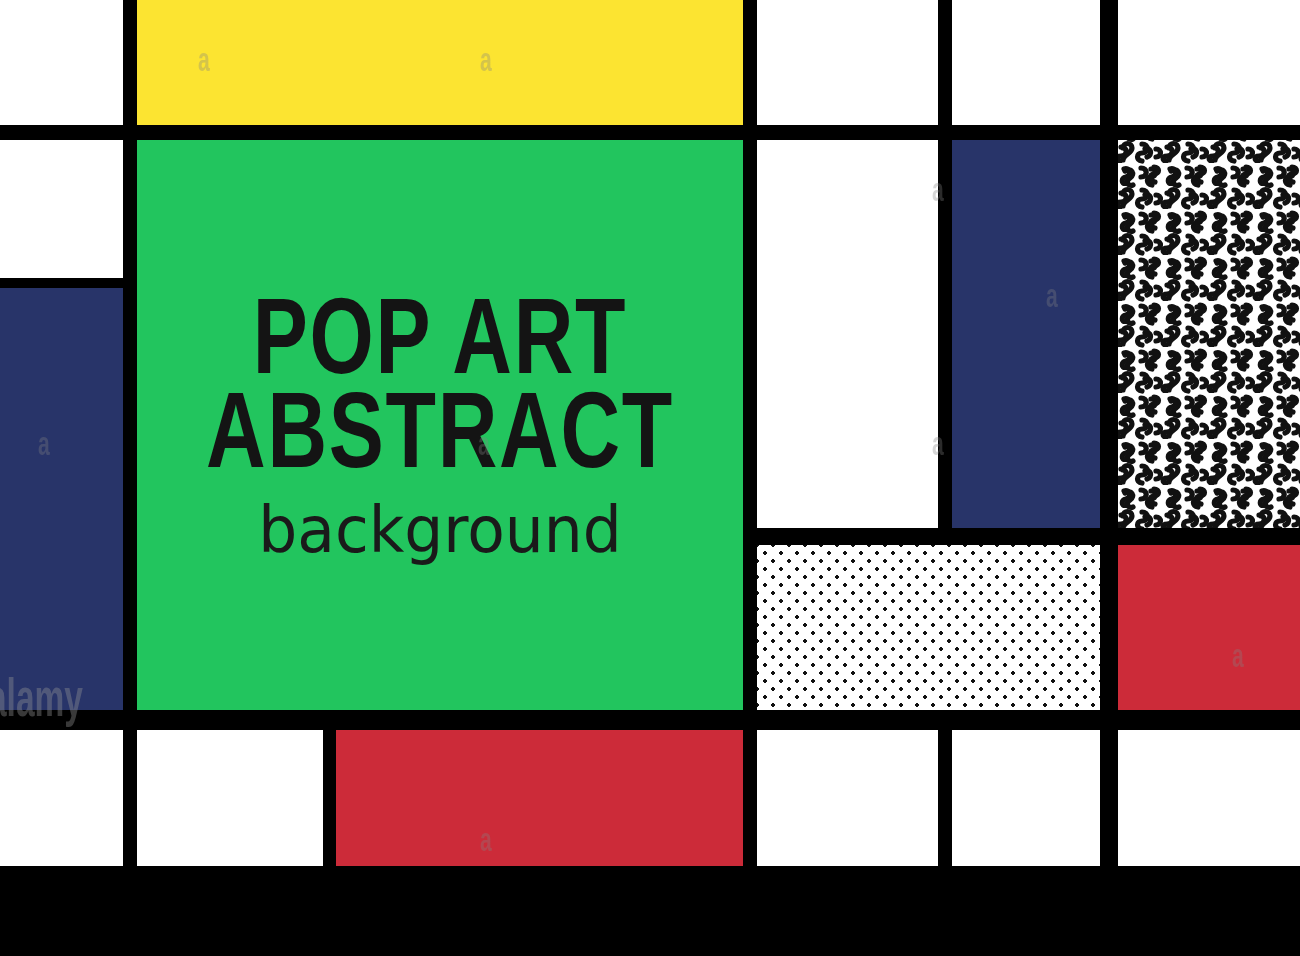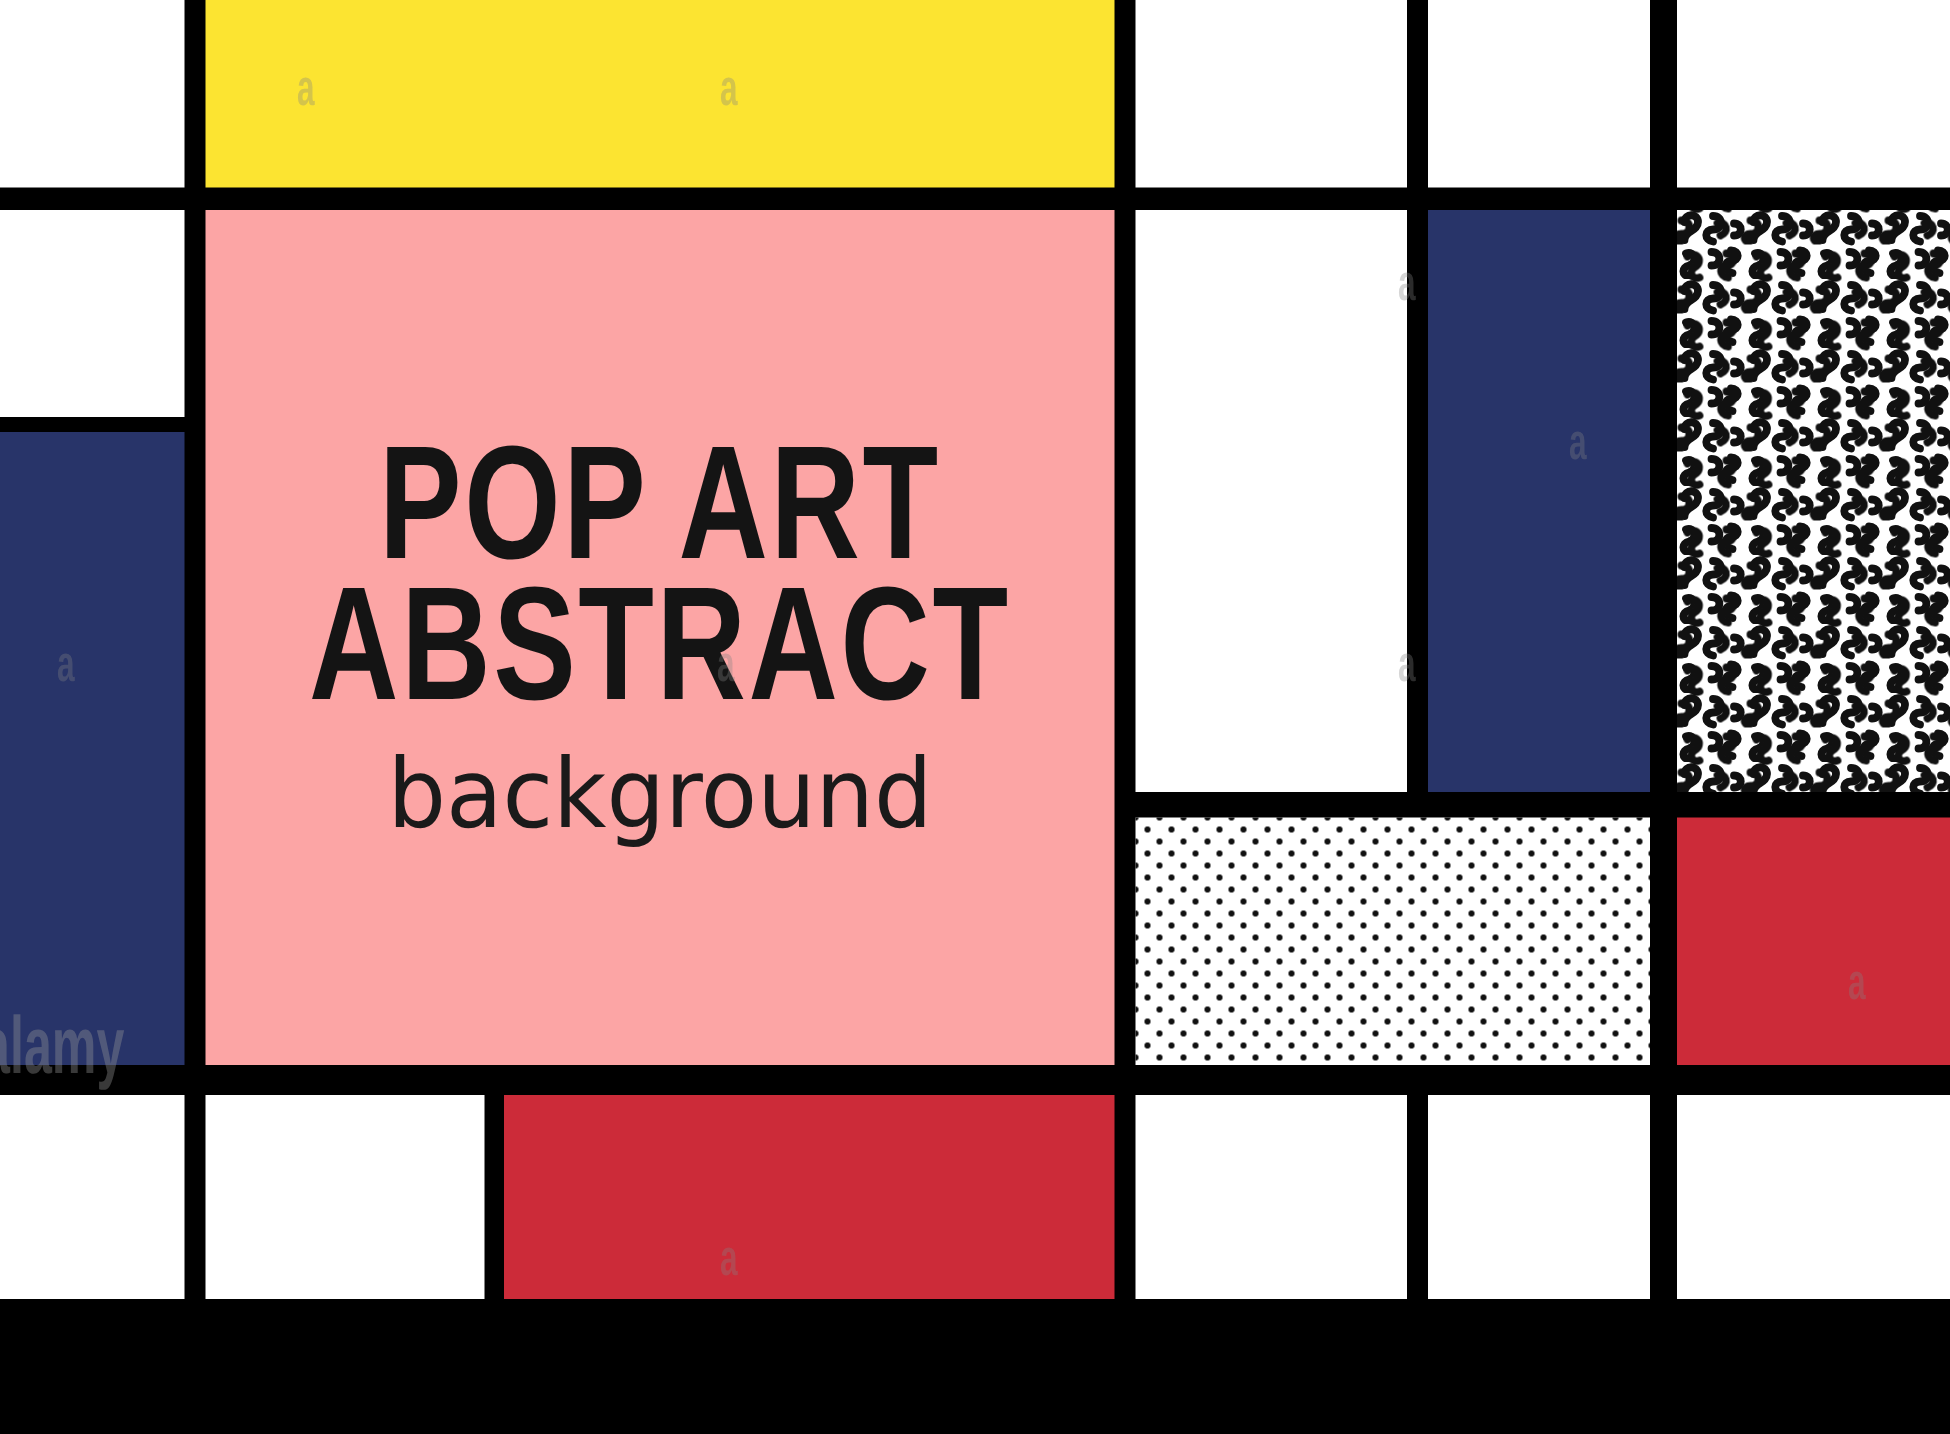--- a/index.html
+++ b/index.html
@@ -35,21 +35,21 @@
   .blue   { background: #283469; }
   .red    { background: #cc2b39; }
 
   
   #headline-card {
     position: absolute;
     display: flex;
     flex-direction: column;
     align-items: center;
     justify-content: center;
-    background: #fca5a5;
+    background: #22c55e;
   }
   .headline-lines {
     text-align: center;
     line-height: 0.98;
   }
   .headline-line {
     display: block;
     font-family: "Liberation Sans Narrow", "Liberation Sans", sans-serif;
     font-weight: bold;
     font-size: 96px;

